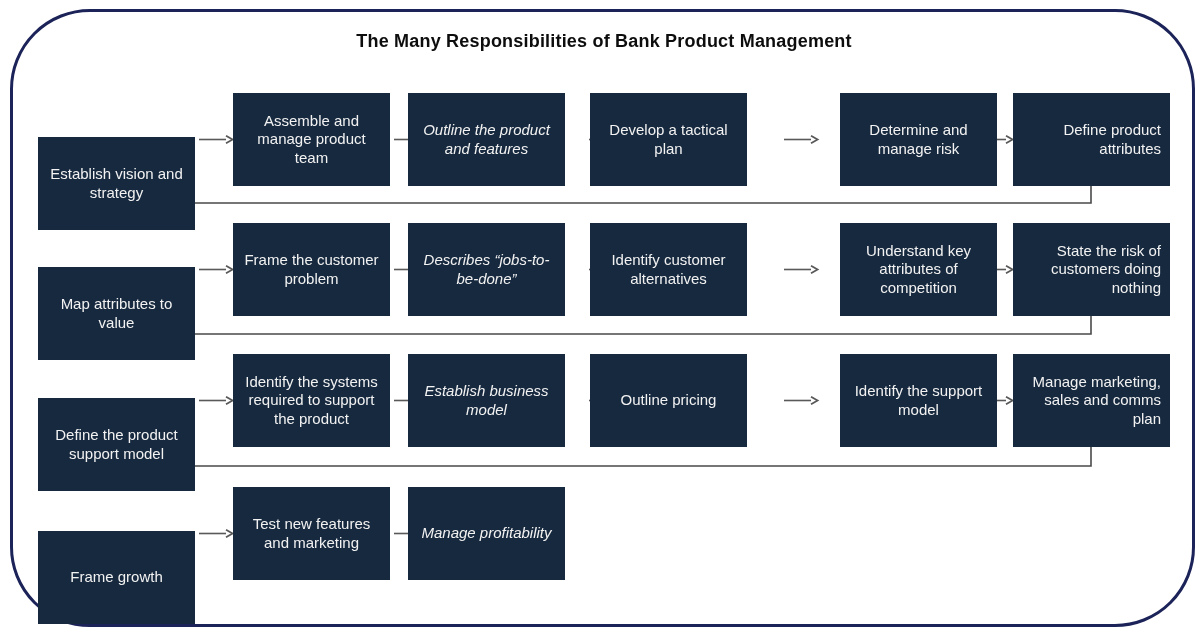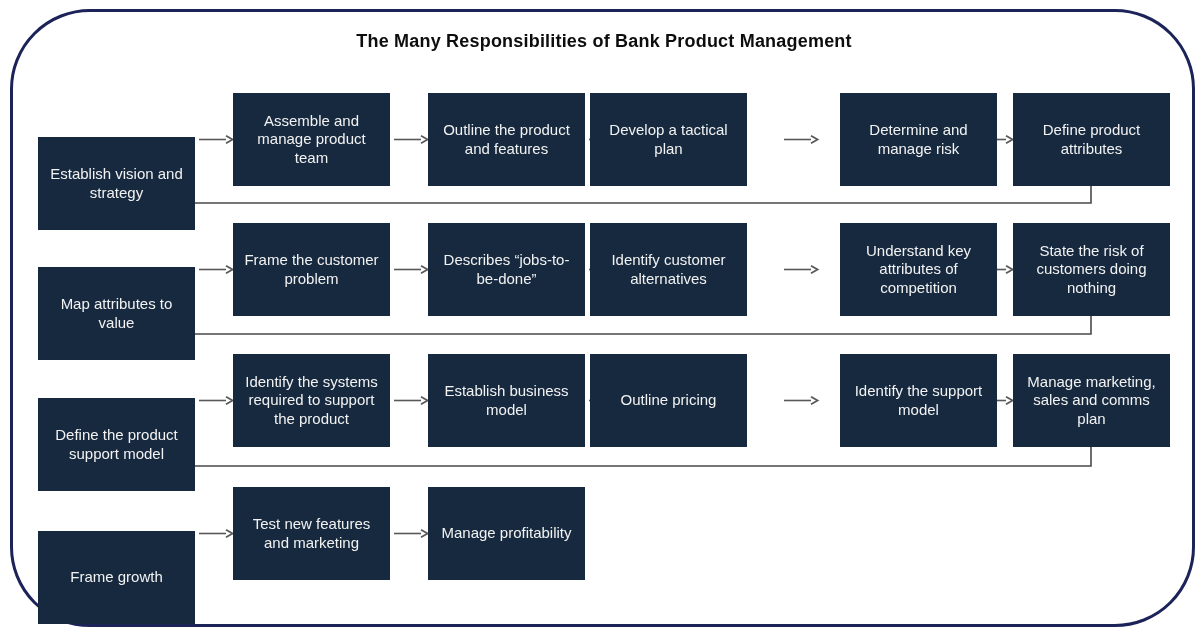--- a/index.html
+++ b/index.html
@@ -37,22 +37,22 @@
     background: var(--box-fill, #17293F);
     color: var(--box-text, #F2F2F2);
     display: flex;
     align-items: center;
     justify-content: center;
     text-align: center;
     padding: 4px 9px;
     font-size: 15px;
     line-height: 1.22;
   }
-  .c0 { left: 38px; margin-top: 44px; }  .c1 { left: 233px; align-items: center; } .c2 { left: 428px; }
-  .c3 { left: 590px; } .c4 { left: 818px; margin-left: 22px; } .c5 { left: 1013px; }
+  .c0 { left: 38px; margin-top: 44px; }  .c1 { left: 233px; align-items: center; } .c2 { left: 408px; font-style: italic; }
+  .c3 { left: 590px; } .c4 { left: 818px; margin-left: 22px; } .c5 { left: 1013px; text-align: right; }
   .r0 { top: 93px; }  .r1 { top: 223px; } .r2 { top: 354px; } .r3 { top: 487px; }
   svg.connectors {
     position: absolute;
     left: 0; top: 0;
     width: 1200px; height: 637px;
     pointer-events: none;
   }
   .arrow-line {
     stroke: var(--arrow-color, #595959);
     stroke-width: 1.6;

